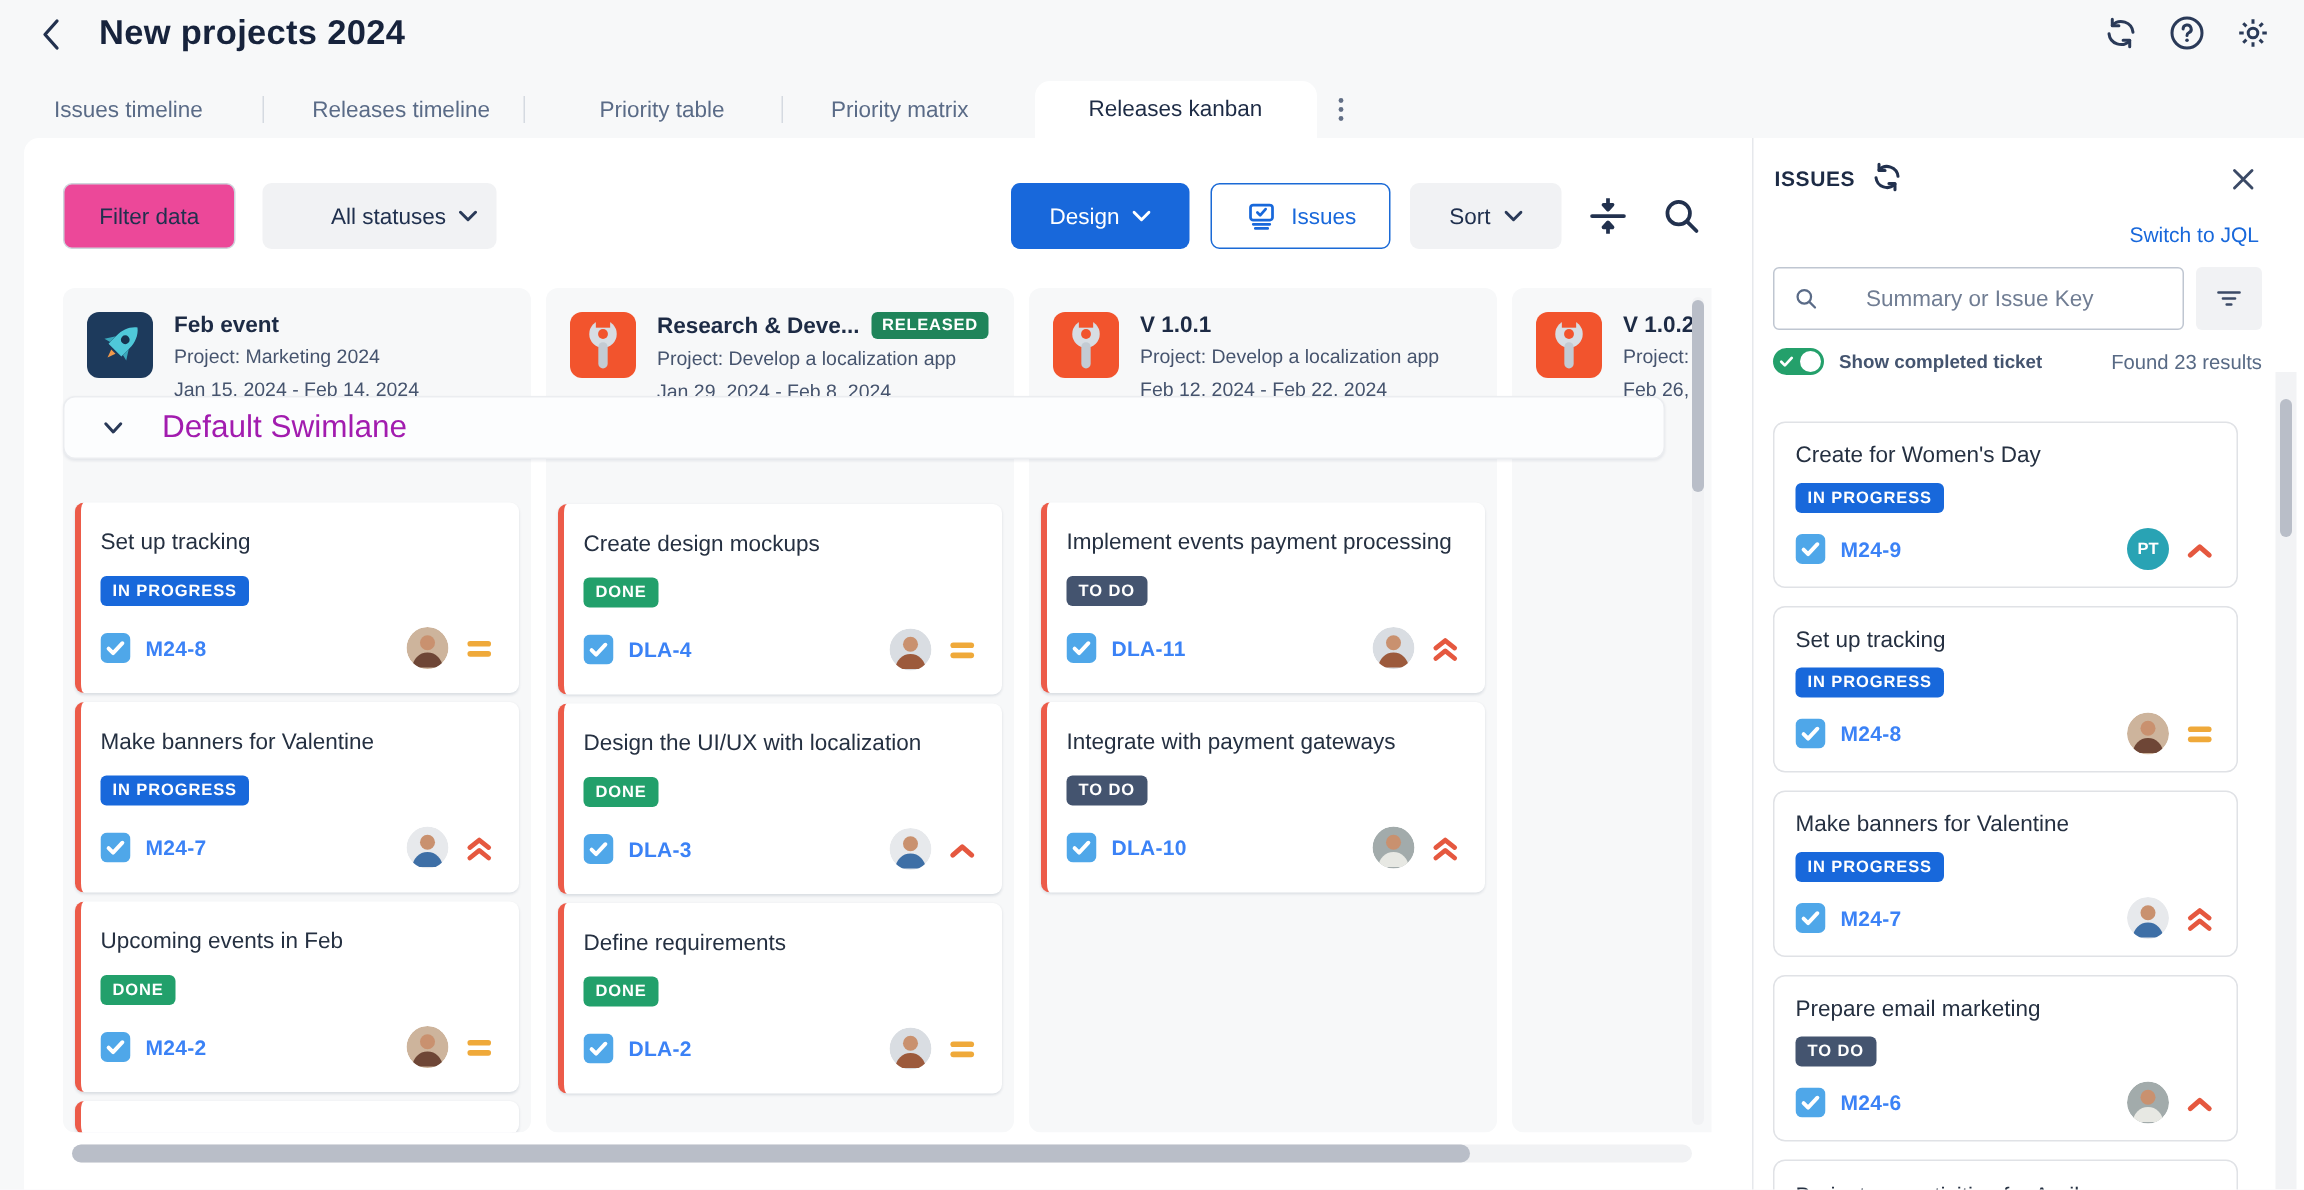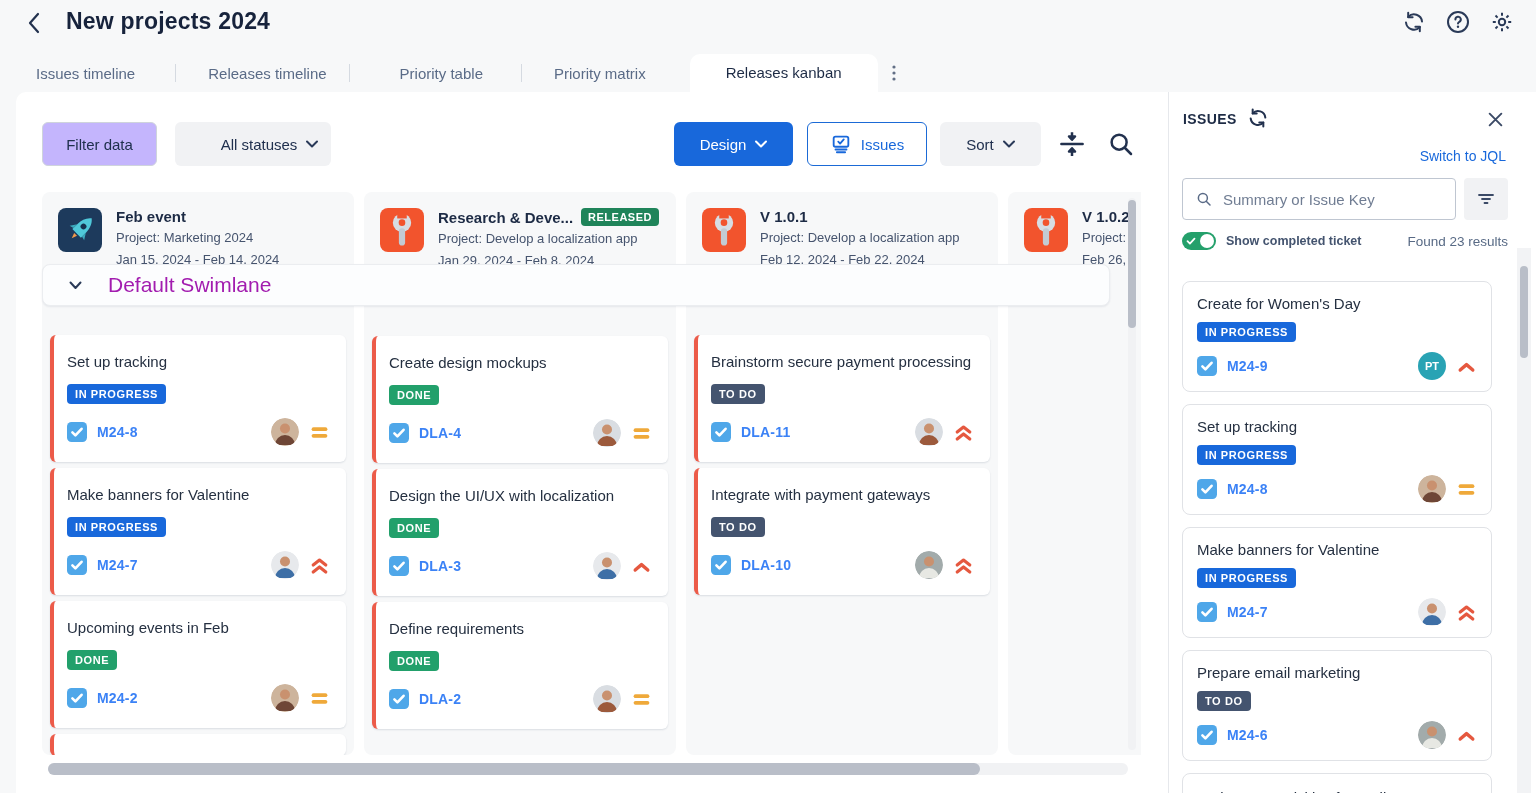--- a/index.html
+++ b/index.html
@@ -19,21 +19,21 @@
   .tab.active-tab { background:#FFFFFF; color:#1D2B45; height:38px; line-height:38px; border-radius:10px 10px 0 0; padding:0 36px; font-weight:500; }
   .more-tabs { width:24px; height:24px; margin-left:4px; cursor:pointer; }
 
   
   .panel { position:absolute; left:16px; top:92px; width:1520px; height:701px; background:#fff; border-radius:10px 0 0 0; }
   .kanban { position:absolute; left:0; top:0; width:1152px; height:701px; }
 
   
   .btn { position:absolute; height:44px; border-radius:6px; display:inline-flex; align-items:center; justify-content:center; gap:9px;
          font-size:15px; font-weight:500; cursor:pointer; border:none; font-family:inherit; }
-  .btn-outline { background:#c4b5fd; border:1px solid #CFD4DC; color:#20304E; }
+  .btn-outline { background:#ec4899; border:1px solid #CFD4DC; color:#20304E; }
   .btn-gray { background:#F1F2F4; color:#20304E; }
   .btn-primary { background:#1868DB; color:#fff; }
   .btn-blue-outline { background:#fff; border:1px solid #1B6AD6; color:#1868DB; }
   .icon-btn { position:absolute; width:30px; height:30px; background:none; border:none; cursor:pointer; padding:0; }
 
   
   .cols-clip { position:absolute; left:26px; top:100px; width:1099px; height:563px; overflow:hidden; }
   .cols { position:absolute; left:0; top:0; display:flex; gap:10px; }
   .column { width:312px; height:563px; background:#F7F8F9; border-radius:8px; overflow:hidden; flex:none; }
   .col-head { display:flex; gap:14px; padding:16px 14px 0 16px; }
@@ -75,21 +75,21 @@
   .vscroll-thumb { position:absolute; left:0; top:2px; width:8px; height:128px; border-radius:4px; background:#B9BEC8; cursor:grab; }
 
   
   .sidebar { position:absolute; left:1152px; top:0; width:368px; height:701px; border-left:1px solid #E6E8EC; overflow:hidden; }
   .sb-title { position:absolute; left:14px; top:19px; font-size:14px; font-weight:700; letter-spacing:.4px; color:#1D2B45; }
   .sb-sync { position:absolute; left:78px; top:15px; width:22px; height:22px; cursor:pointer; }
   .sb-close { position:absolute; left:318px; top:19px; width:17px; height:17px; cursor:pointer; }
   .sb-link { position:absolute; right:30px; top:56px; font-size:14px; color:#1868DB; cursor:pointer; text-decoration:none; }
   .sb-search { position:absolute; left:13px; top:86px; width:274px; height:42px; border:1px solid #BFC6D1; border-radius:4px; background:#fff;
                display:flex; align-items:center; gap:10px; padding:0 12px; }
-  .sb-search input { border:none; outline:none; flex:1; font-size:15px; color:#253041; font-family:inherit; background:transparent; }
+  .sb-search input { border:none; outline:none; flex:1; font-size:15px; color:#253041; font-family:inherit; background:transparent;margin-left:21px; }
   .sb-search input::placeholder { color:#707D93; }
   .sb-filter { position:absolute; left:295px; top:86px; width:44px; height:42px; background:#F1F2F4; border:none; border-radius:4px; cursor:pointer;
                display:flex; align-items:center; justify-content:center; }
   .sb-toggle-row { position:absolute; left:13px; top:140px; width:326px; display:flex; align-items:center; }
   .toggle { width:34px; height:18px; border-radius:9px; background:#24A06B; position:relative; cursor:pointer; flex:none; }
   .toggle .knob { position:absolute; right:2px; top:2px; width:14px; height:14px; border-radius:50%; background:#fff; }
   .toggle svg { position:absolute; left:4px; top:4px; width:10px; height:10px; }
   .sb-toggle-label { margin-left:10px; font-size:12.5px; font-weight:700; color:#44546F; }
   .sb-results { margin-left:auto; font-size:13.5px; color:#586A85; }
   .sb-cards { position:absolute; left:13px; top:189px; width:310px; display:flex; flex-direction:column; gap:12px; }
@@ -359,21 +359,21 @@
             <div>
               <div class="col-title-row">
                 <span class="col-title">V 1.0.1</span>
 
               </div>
               <div class="col-sub">Project: Develop a localization app</div>
               <div class="col-sub">Feb 12, 2024 - Feb 22, 2024</div>
             </div>
           </div>
           <div class="cards">
-              <div class="card accent"><div class="c-title">Brainstorm secure payment processing</div><span class="badge b-todo">TO DO</span><div class="c-meta">
+              <div class="card accent"><div class="c-title">Implement events payment processing</div><span class="badge b-todo">TO DO</span><div class="c-meta">
                   <svg class="cb" viewBox="0 0 20 20">
                     <rect width="20" height="20" rx="4.5" fill="#4FA7E9"></rect>
                     <path d="M5.4 10.4l3 3 6.2-6.6" stroke="#fff" stroke-width="2.6" fill="none" stroke-linecap="round" stroke-linejoin="round"></path>
                   </svg>
                   <span class="c-key">DLA-11</span>
                   <span class="c-sp"></span>
                   <svg class="ava" viewBox="0 0 28 28">
                     <circle cx="14" cy="14" r="14" fill="#D9DDE2"></circle>
                     <path d="M4 27a10 10 0 0 1 20 0z" fill="#9C5A3C"></path>
                     <circle cx="14" cy="10.5" r="5" fill="#C9916F"></circle>

